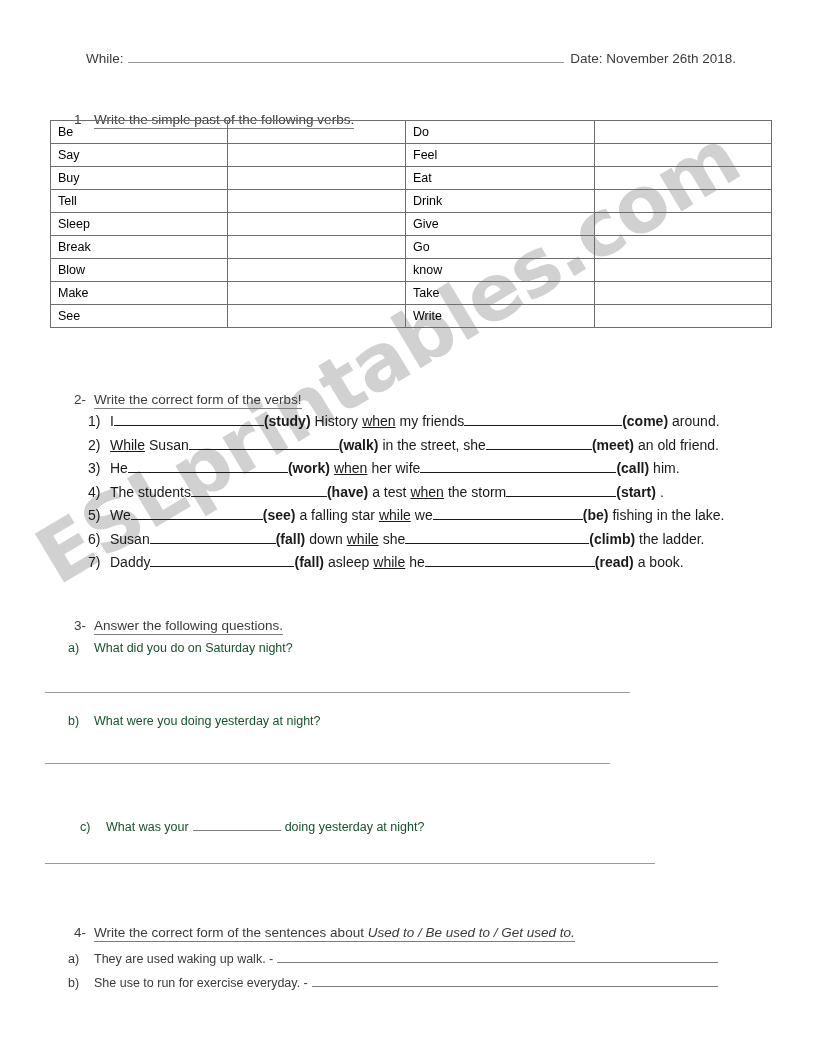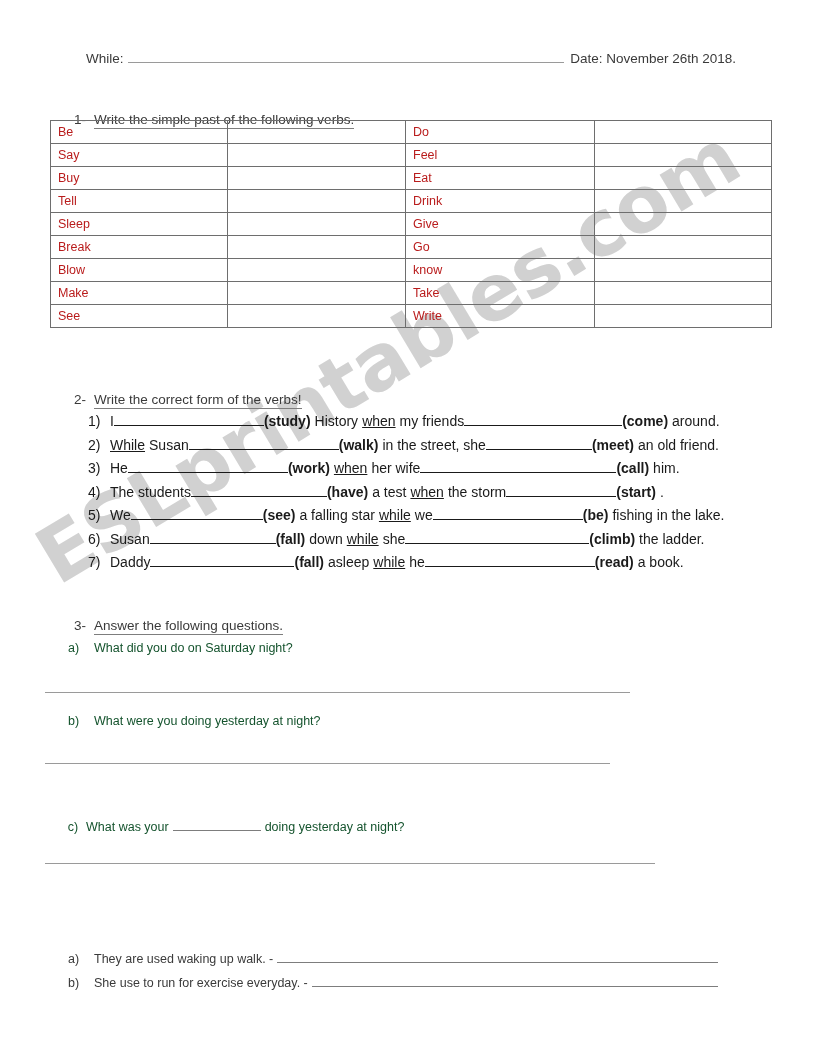--- a/index.html
+++ b/index.html
@@ -75,21 +75,21 @@
   .sec-head .ital { font-style: italic; }
 
   
   #verb-table {
     position: absolute;
     left: 50px;
     top: 120px;
     width: 722px;
     border-collapse: collapse;
     font-size: 12.5px;
-    color: #b91c1c;
+    color: #000000;
   }
   #verb-table td {
     border: 1px solid #6e6e6e;
     height: 16px;
     padding: 3px 0 3px 7px;
     vertical-align: middle;
   }
   #verb-table td.c1 { width: 179px; }
   #verb-table td.c2 { width: 182px; }
   #verb-table td.c3 { width: 192px; }
@@ -359,25 +359,28 @@
   <div class="q3 layer" style="left:68px; top:641px;">
     <span class="mk">a)</span><span>What did you do on Saturday night?</span>
   </div>
   <div class="ansline layer" style="left:45px; top:692px; width:585px;"></div>
 
   <div class="q3 layer" style="left:68px; top:714px;">
     <span class="mk">b)</span><span>What were you doing yesterday at night?</span>
   </div>
   <div class="ansline layer" style="left:45px; top:763px; width:565px;"></div>
 
-  <div class="q3 layer" style="left:60px; top:819px;text-align:center;">
+  <div class="q3 layer" style="left:80px; top:819px;">
     <span class="mk">c)</span><span>What was your</span><span class="inline-blank" style="width:88px; margin:0 4px;"></span><span>doing yesterday at night?</span>
   </div>
   <div class="ansline layer" style="left:45px; top:863px; width:610px;"></div>
 
+  <div class="sec-head layer" style="left:74px; top:925px;">
+    <span class="num">4-</span><span class="txt"><span>Write the correct form of the sentences about </span><span class="ital">Used to / Be used to / Get used to.</span></span>
+  </div>
 
   <div class="q4 layer" style="left:68px; top:951px; width:650px;">
     <span class="mk">a)</span>
       <span>They are used waking up walk. -</span>
       <span class="rule"></span>
   </div>
   <div class="q4 layer" style="left:68px; top:975px; width:650px;">
     <span class="mk">b)</span>
       <span>She use to run for exercise everyday. -</span>
       <span class="rule"></span>

